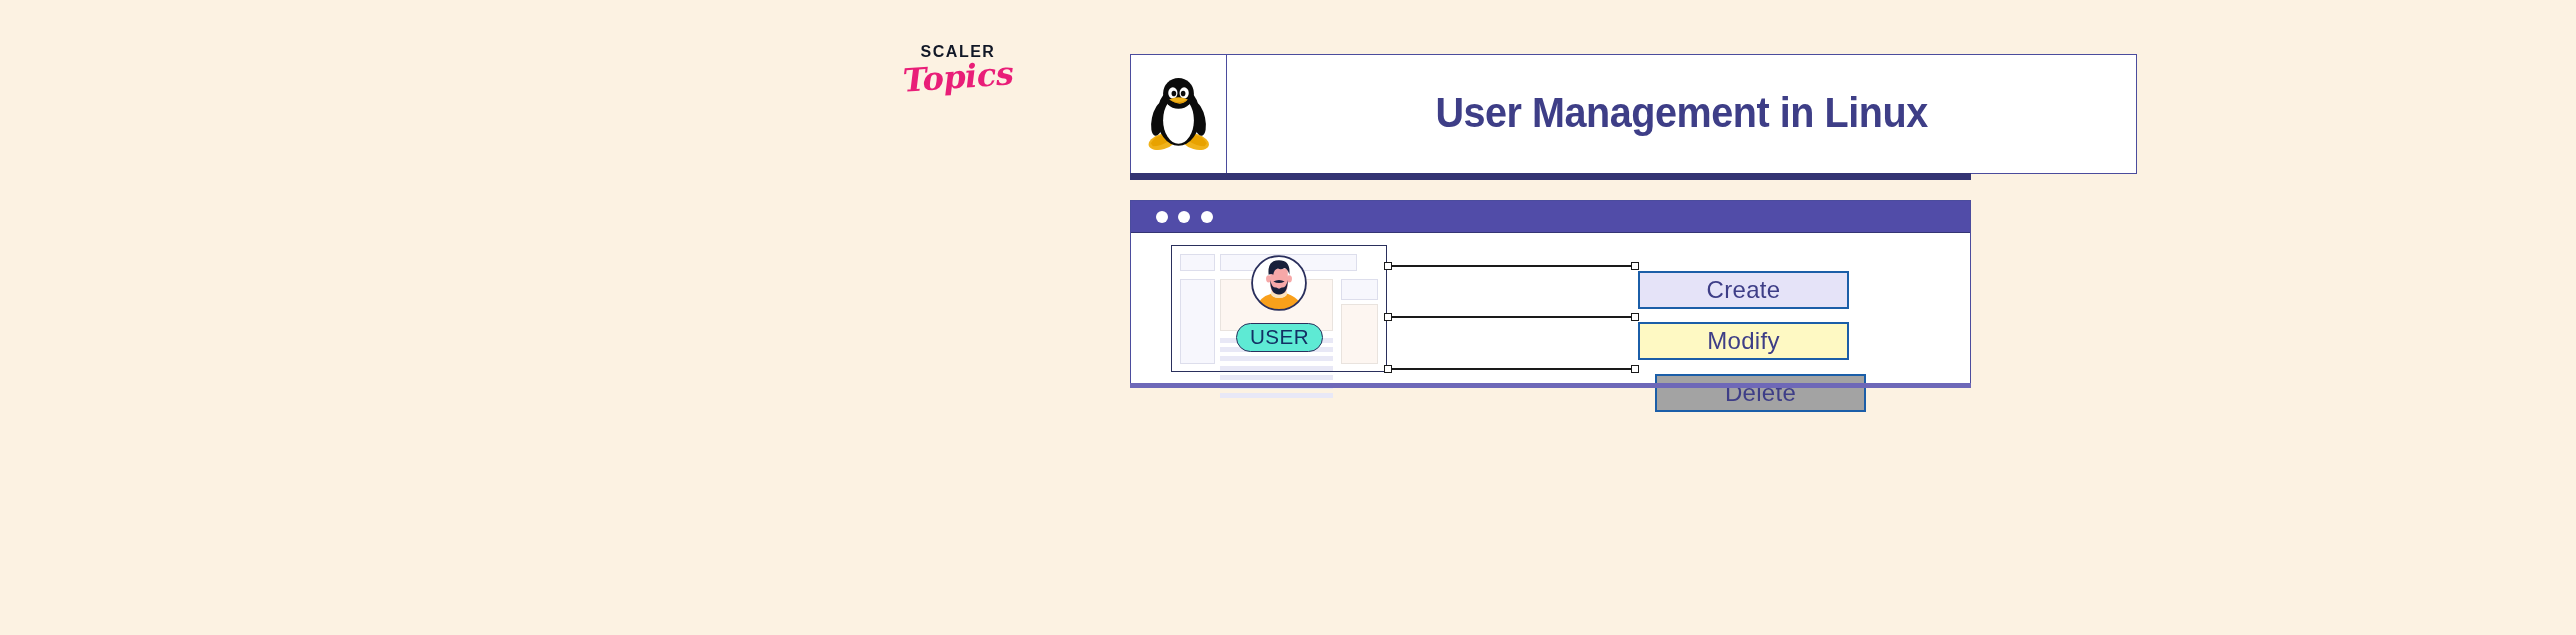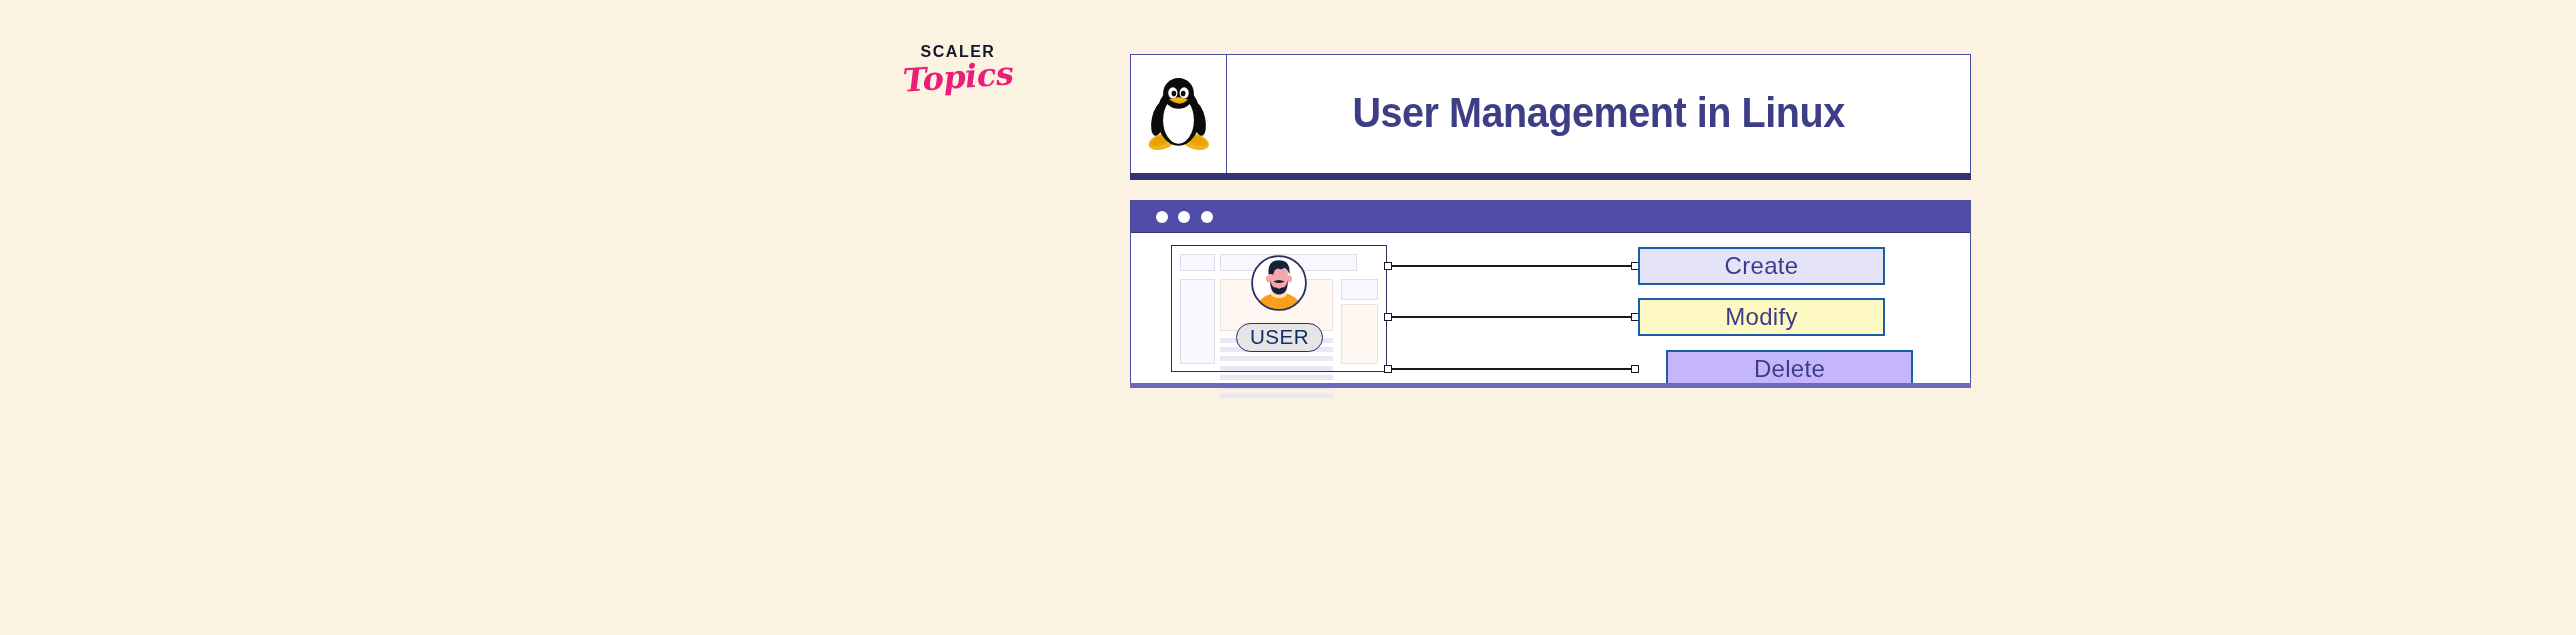--- a/index.html
+++ b/index.html
@@ -42,21 +42,21 @@
     margin-top: 1px;
     transform: rotate(-4deg);
     letter-spacing: -0.5px;
   }
 
   
   #title-card {
     position: absolute;
     left: 1130px;
     top: 54px;
-    width: 841px;
+    width: 1007px;
     height: 120px;
     background: #FFFFFF;
     border: 1.5px solid #4B4C9D;
     box-sizing: border-box;
     display: flex;
     align-items: stretch;
   }
   #title-card-shadow {
     position: absolute;
     left: 1130px;
@@ -163,21 +163,21 @@
     top: 8.2px;
     width: 58px;
     height: 58px;
   }
   #wf-user-pill {
     position: absolute;
     left: 64px;
     top: 77px;
     width: 87px;
     height: 29px;
-    background: #e5e5e5;
+    background: #5eead4;
     border: 1.5px solid #2A2F5C;
     border-radius: 14.4px;
     box-sizing: border-box;
     display: flex;
     align-items: center;
     justify-content: center;
   }
   #wf-user-pill span {
     font-family: "Liberation Sans Narrow", "Liberation Sans", sans-serif;
     font-size: 20.6px;
@@ -197,38 +197,39 @@
     width: 7.7px;
     height: 7.7px;
     background: #FFFFFF;
     border: 1.5px solid #1A1A1A;
     box-sizing: border-box;
   }
 
   
   .action-box {
     position: absolute;
-    width: 247px;
+    width: 211px;
     height: 38px;
     border: 2.6px solid #1B5EA8;
     box-sizing: border-box;
     display: flex;
     align-items: center;
     justify-content: center;
+    margin-top: 24px;
   }
   .action-box span {
     font-family: "Liberation Sans Narrow", "Liberation Sans", sans-serif;
     font-size: 24px;
     color: #3E3E87;
     line-height: 1;
     letter-spacing: 0.3px;
   }
   #action-box-create { left: 507px; top: 14px;  background: #E5E3F8; }
   #action-box-modify { left: 507px; top: 65px; background: #fef9c3; }
-  #action-box-delete { left: 535px; top: 117px; background: #c4b5fd; }
+  #action-box-delete { left: 524px; top: 117px; background: #a3a3a3; }
 </style>
 </head>
 <body>
 
 <div id="brand-logo">
   <div class="scaler-word">SCALER</div>
   <div class="topics-word">Topics</div>
 </div>
 
 <div id="title-card">

